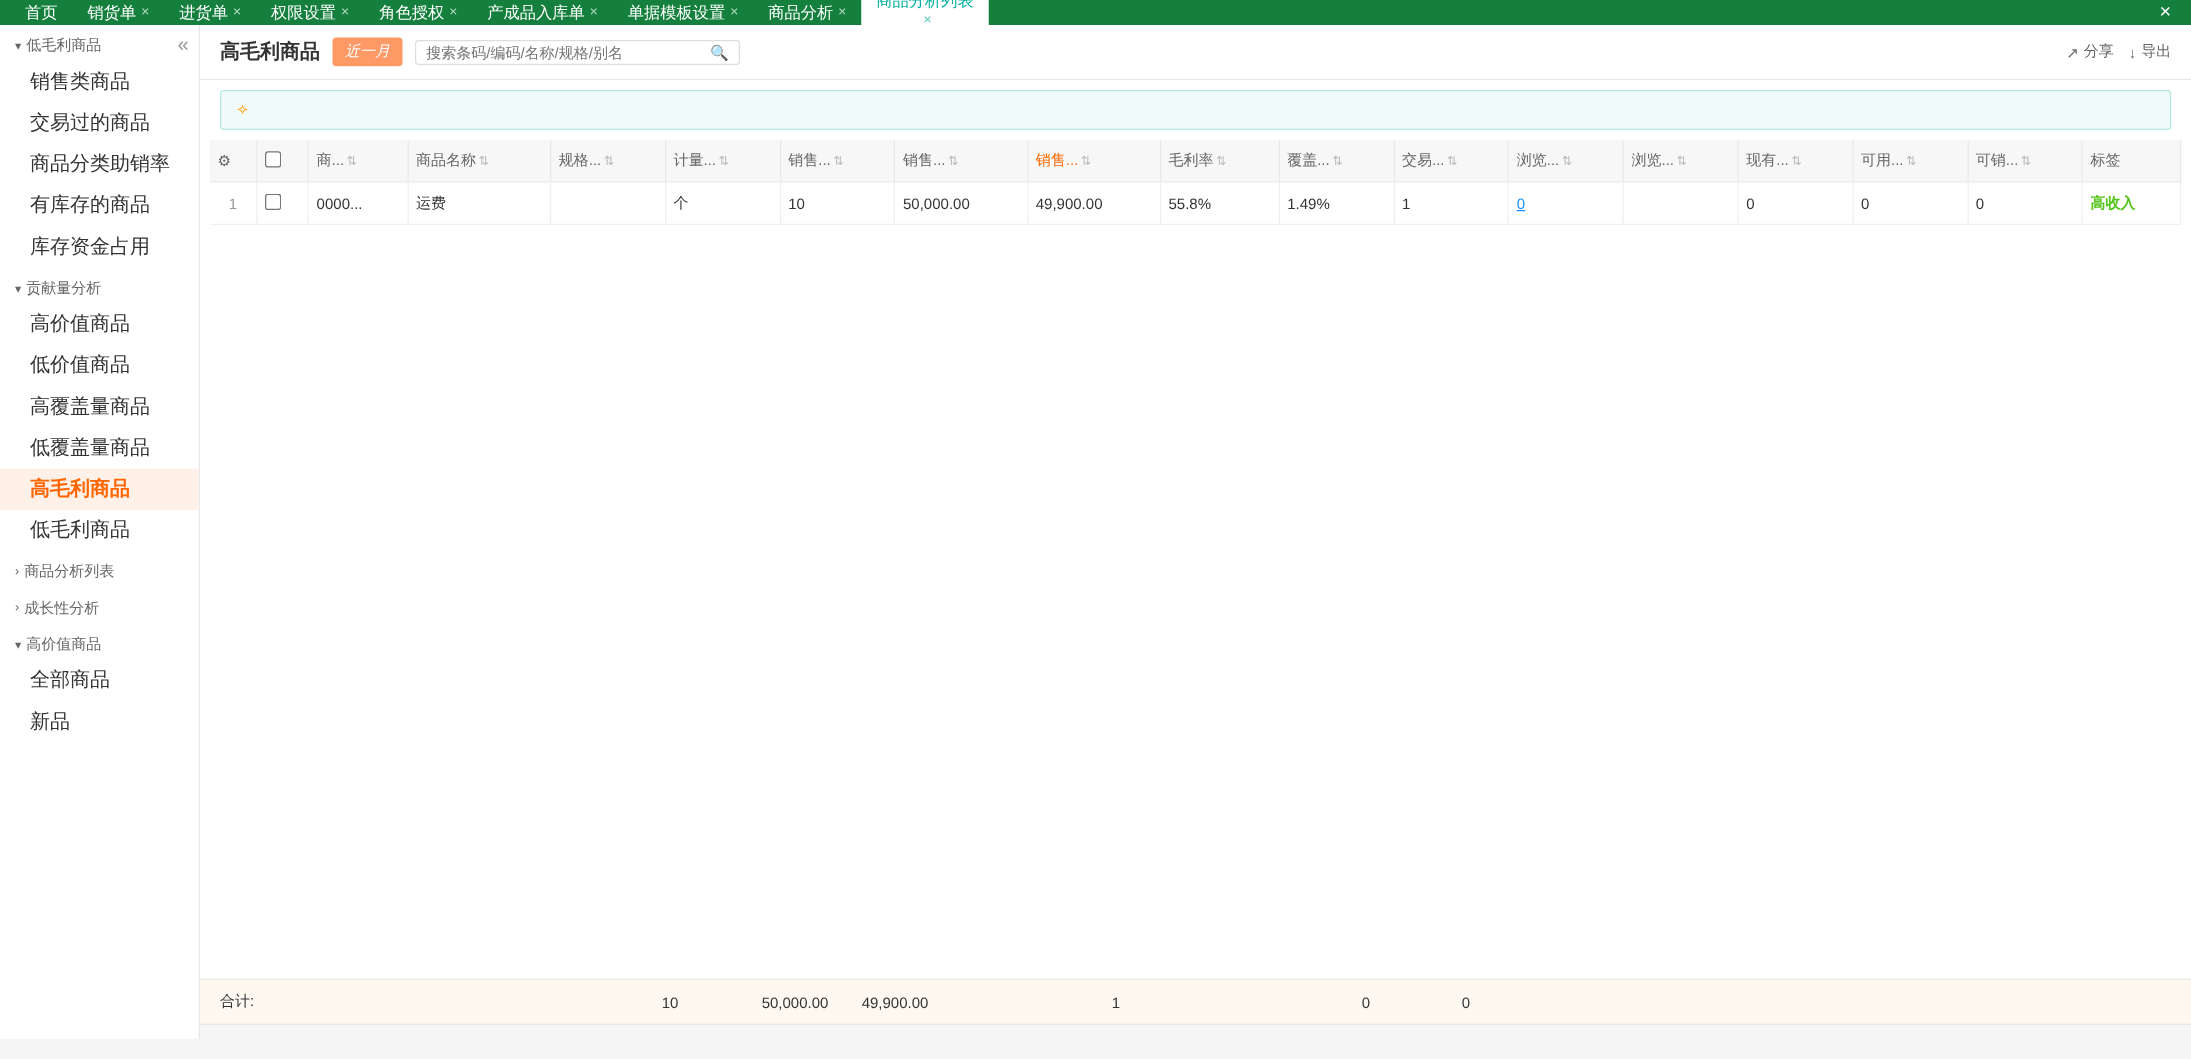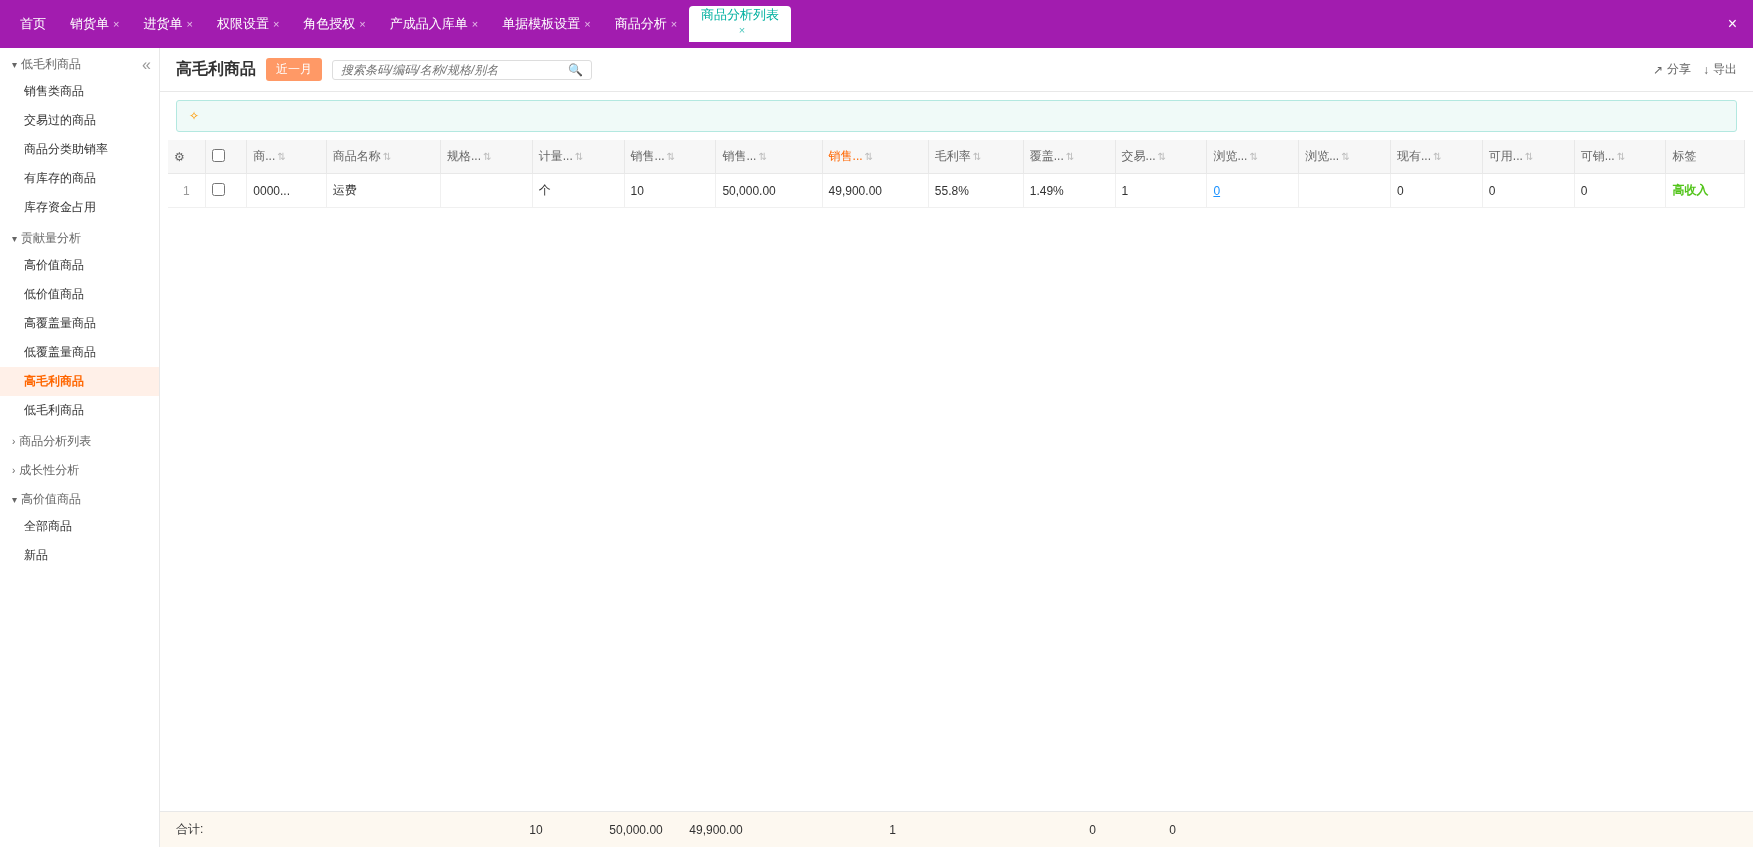--- a/index.html
+++ b/index.html
@@ -1,23 +1,23 @@
 <!DOCTYPE html>
 <html><head>
   <meta charset="utf-8">
   <style>
     * { box-sizing: border-box; margin: 0; padding: 0; font-family: 'Microsoft YaHei', Arial, sans-serif; }
     body { background: #f5f5f5; font-size: 12px; color: #333; overflow: hidden; }
 
     
     .top-nav {
-      background: #a21caf;
-      display: flex;
-      align-items: center;
-      height: 48px;
+      background: #15803d;
+      display: flex;
+      align-items: center;
+      height: 20px;
       padding: 0 8px;
       color: white;
     }
     .top-nav .nav-item {
       padding: 0 12px;
       height: 36px;
       display: flex;
       align-items: center;
       cursor: pointer;
       white-space: nowrap;
@@ -72,21 +72,21 @@
       font-size: 12px;
       color: #666;
       display: flex;
       align-items: center;
       gap: 4px;
     }
     .sidebar-group-title .arrow { font-size: 10px; }
     .sidebar-item {
       padding: 6px 12px 6px 24px;
       cursor: pointer;
-      font-size: 12px;
+      font-size: 16px;
       color: #333;
       white-space: nowrap;
     }
     .sidebar-item.active {
       background: #fff0e8;
       color: #ff6600;
       font-weight: bold;
     }
 
     
@@ -111,37 +111,37 @@
       color: #333;
     }
     .filter-btn {
       background: #ff9966;
       color: white;
       border: none;
       padding: 3px 10px;
       border-radius: 3px;
       font-size: 12px;
       cursor: pointer;
+      font-style: italic;
     }
     .search-box {
       display: flex;
       align-items: center;
       border: 1px solid #ddd;
       border-radius: 3px;
       padding: 2px 8px;
       flex: 1;
       max-width: 260px;
     }
     .search-box input {
       border: none;
       outline: none;
       font-size: 12px;
       width: 100%;
       color: #ec4899;
-      font-style: italic;
     }
     .search-icon { color: #999; cursor: pointer; }
     .header-actions {
       margin-left: auto;
       display: flex;
       gap: 12px;
     }
     .action-btn {
       display: flex;
       align-items: center;

